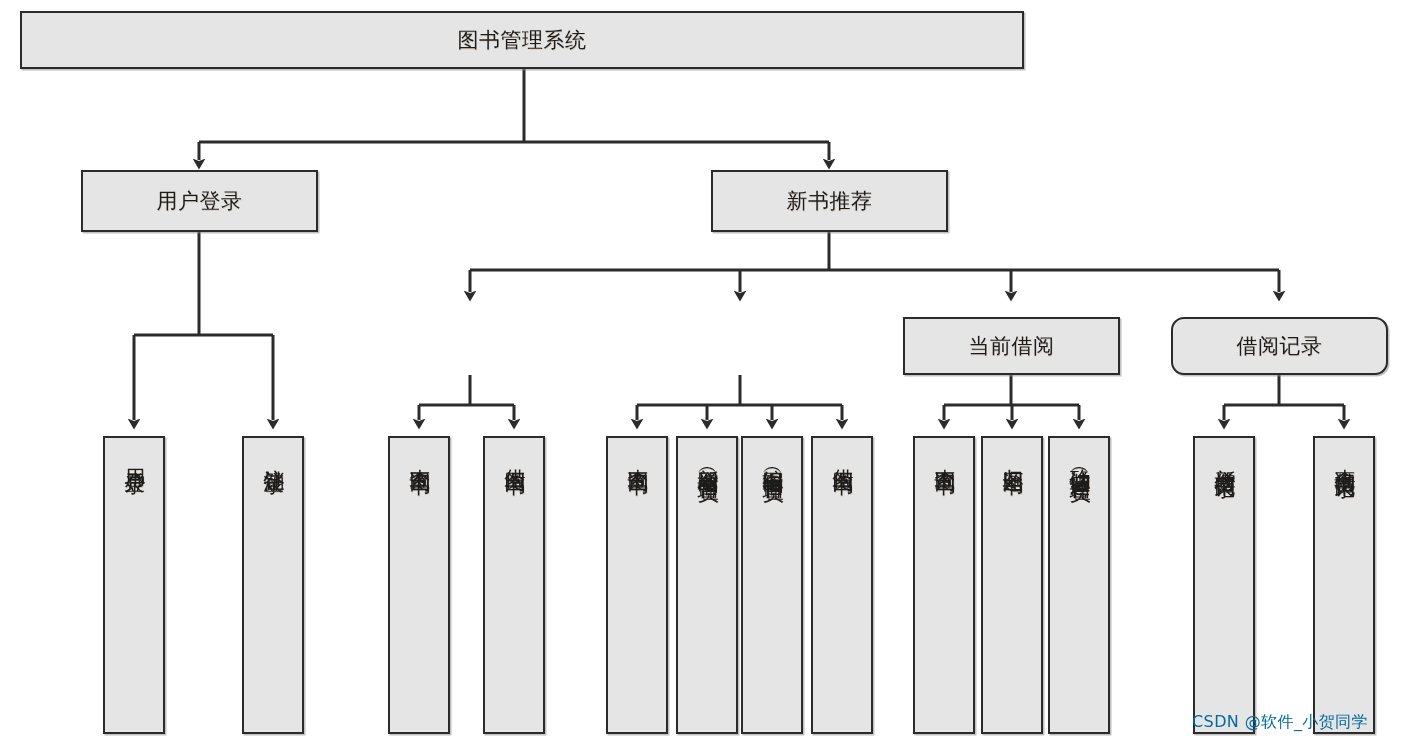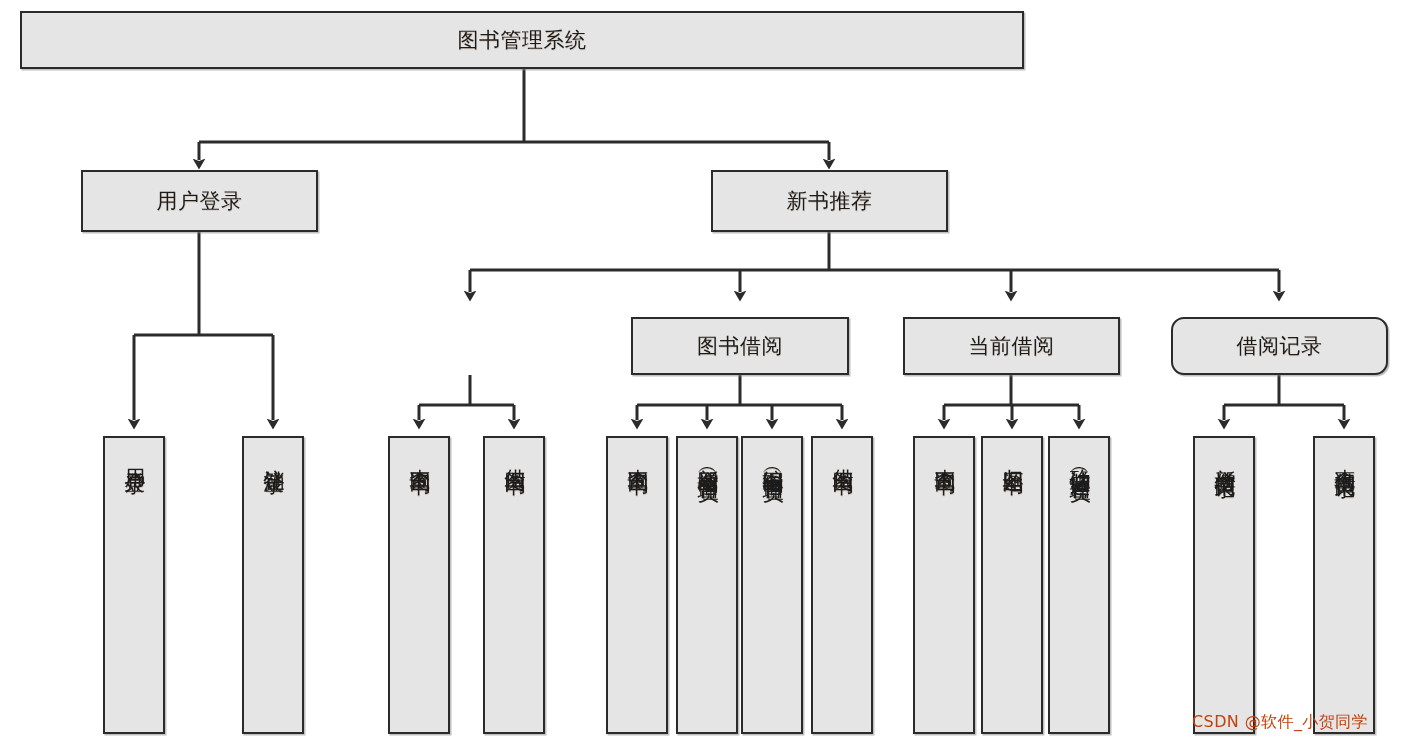--- a/index.html
+++ b/index.html
@@ -49,21 +49,21 @@
     line-height:1.14;
     letter-spacing:2px;
     white-space:nowrap;
     text-shadow:0.6px 0.6px 0 rgba(190,150,110,0.30);
   }
   #watermark{
     position:absolute;
     left:1192px;
     top:712px;
     font-size:16px;
-    color:#c2410c;
+    color:#0369a1;
     letter-spacing:0.4px;
     white-space:nowrap;
     user-select:none;
   }
 </style>
 </head>
 <body>
 
 <div id="canvas">
 
@@ -121,23 +121,20 @@
     <span class="lbl">图书管理系统</span>
   </div>
 
   <div class="node" style="left:81px;top:170px;width:237px;height:62px;">
     <span class="lbl">用户登录</span>
   </div>
   <div class="node" style="left:711px;top:170px;width:237px;height:62px;">
     <span class="lbl">新书推荐</span>
   </div>
 
-  <div class="node" style="left:631px;top:317px;width:218px;height:58px;">
-    <span class="lbl">图书借阅</span>
-  </div>
   <div class="node" style="left:903px;top:317px;width:217px;height:58px;">
     <span class="lbl">当前借阅</span>
   </div>
   <div class="node" style="left:1171px;top:317px;width:217px;height:58px;border-radius:13px;">
     <span class="lbl">借阅记录</span>
   </div>
 
   <div class="node vert" style="left:103px;top:436px;width:62px;height:298px;">
     <span class="lbl">用户登录</span>
   </div>

